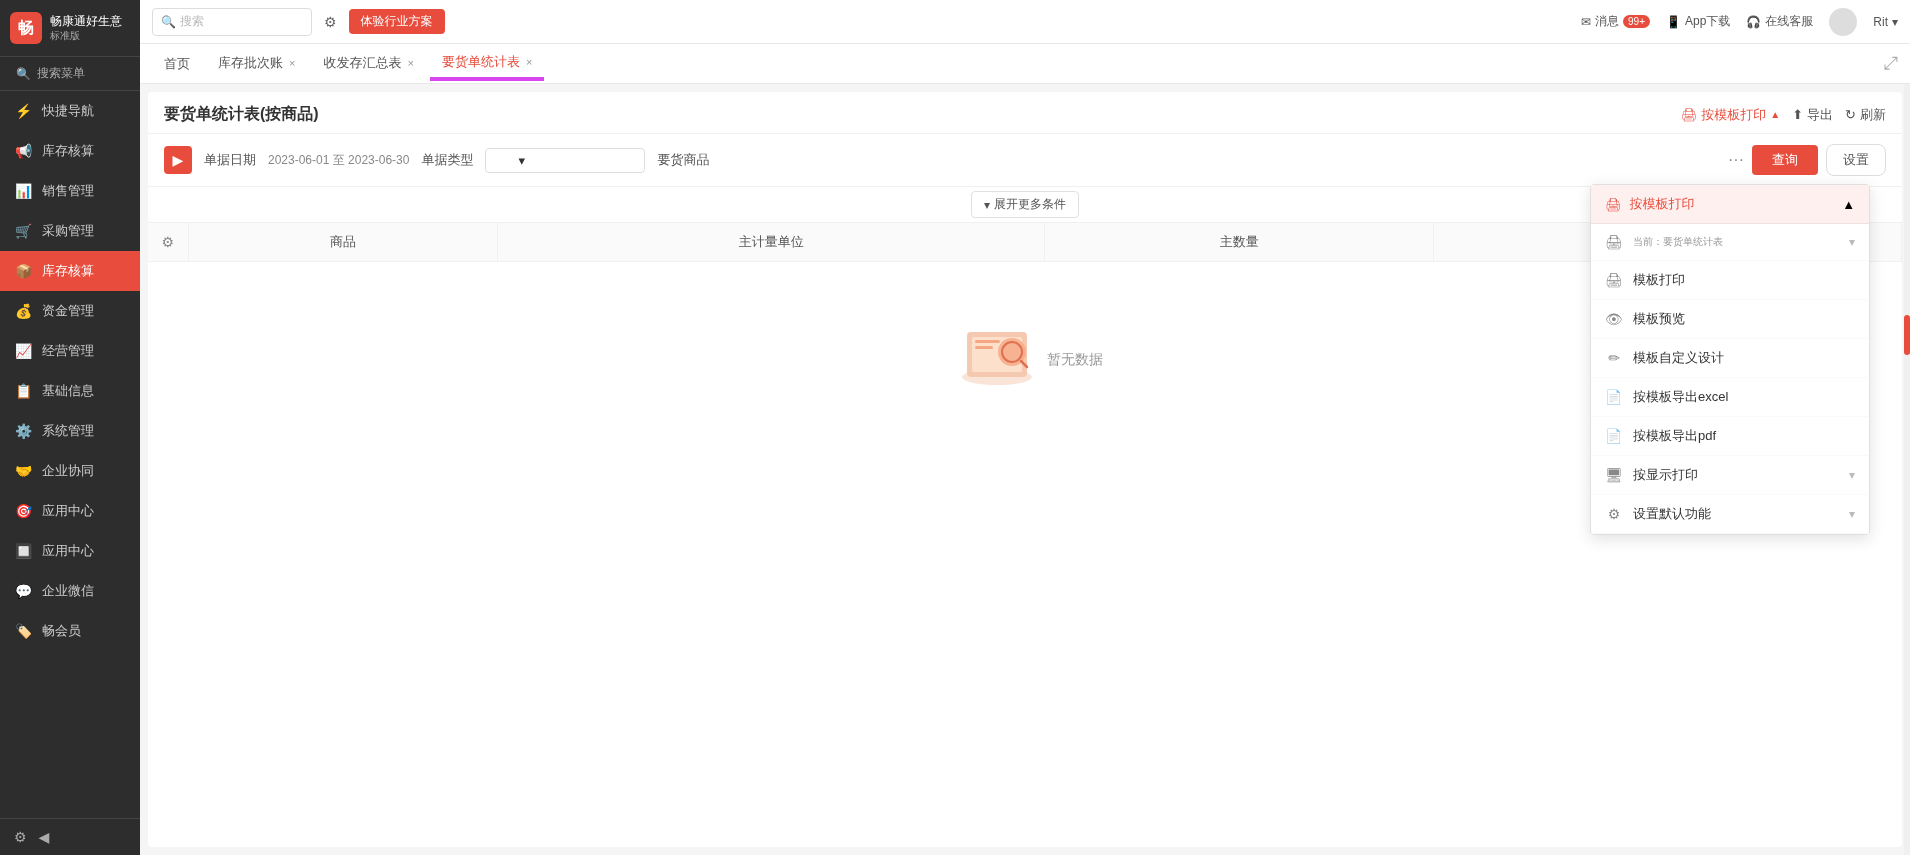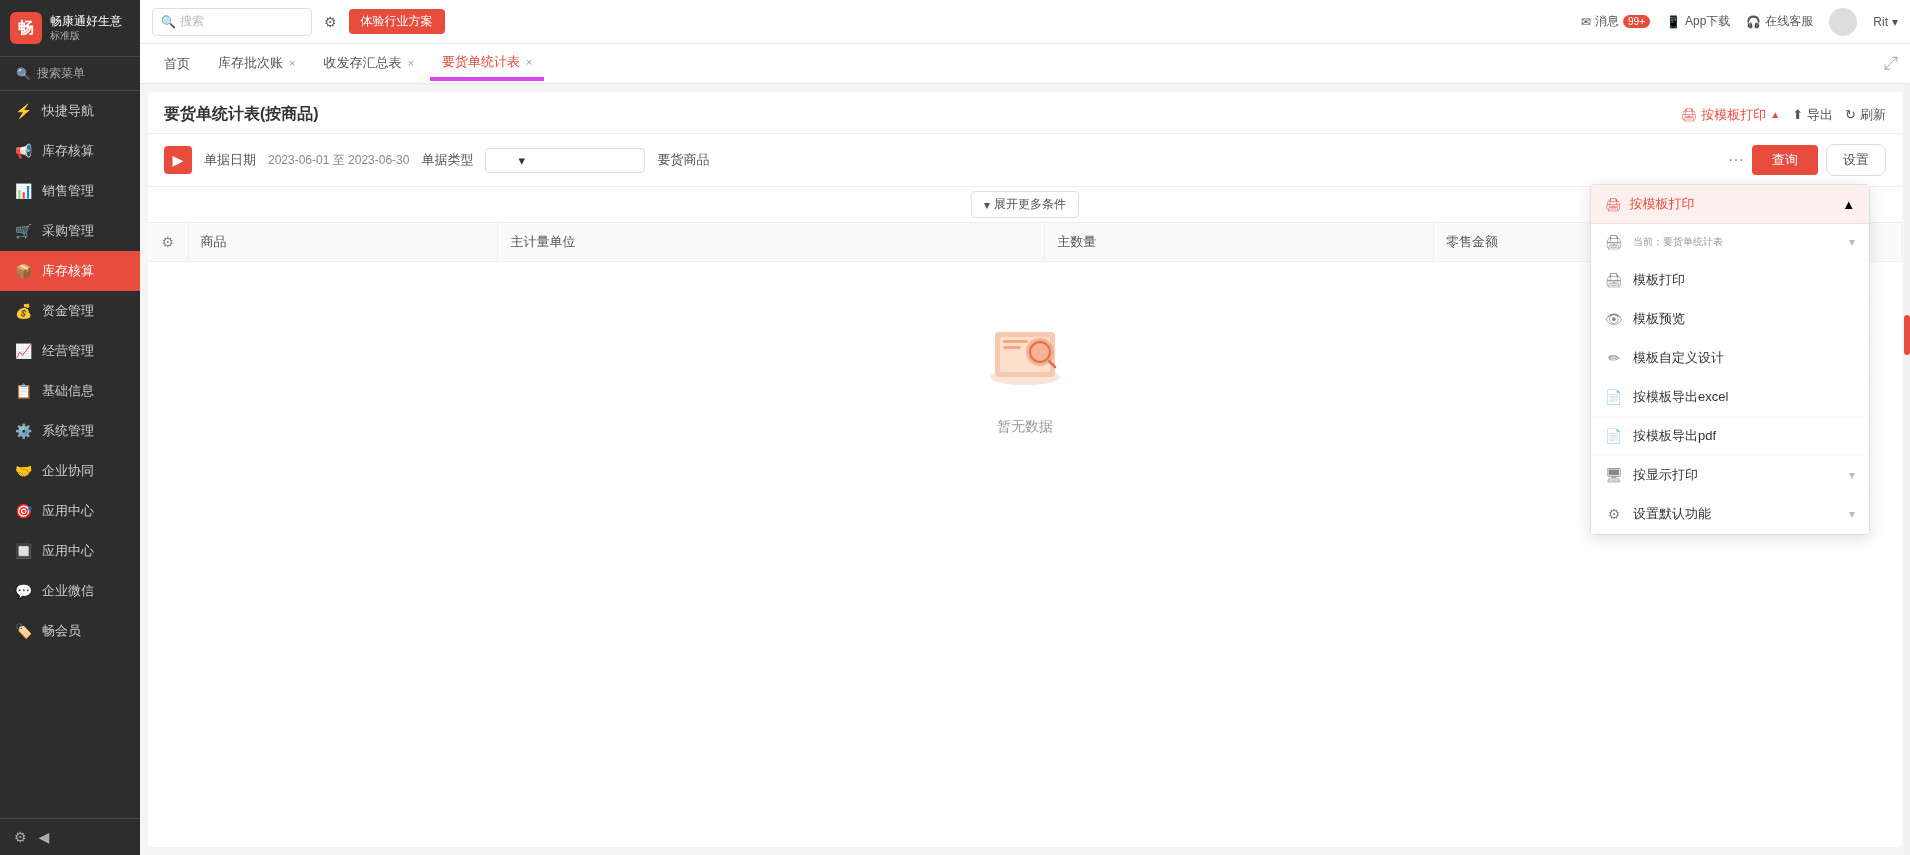--- a/index.html
+++ b/index.html
@@ -286,31 +286,30 @@
       border-collapse: collapse;
     }
     .data-table th {
       background: #fafafa;
       border-bottom: 1px solid #f0f0f0;
       border-right: 1px solid #f0f0f0;
       padding: 10px 12px;
       font-weight: 500;
       color: #555;
       font-size: 13px;
-      text-align: left;
+      text-align: center;
       white-space: nowrap;
     }
     .data-table th:first-child { width: 40px; text-align: center; }
     .table-settings-icon { color: #888; font-size: 14px; cursor: pointer; }
 
     
     .empty-state {
       flex: 1;
       display: flex;
-      flex-direction: column;
       align-items: center;
       justify-content: center;
       padding: 40px;
     }
     .empty-icon {
       width: 100px;
       height: 100px;
       margin-bottom: 16px;
     }
     .empty-text { color: #999; font-size: 14px; }

